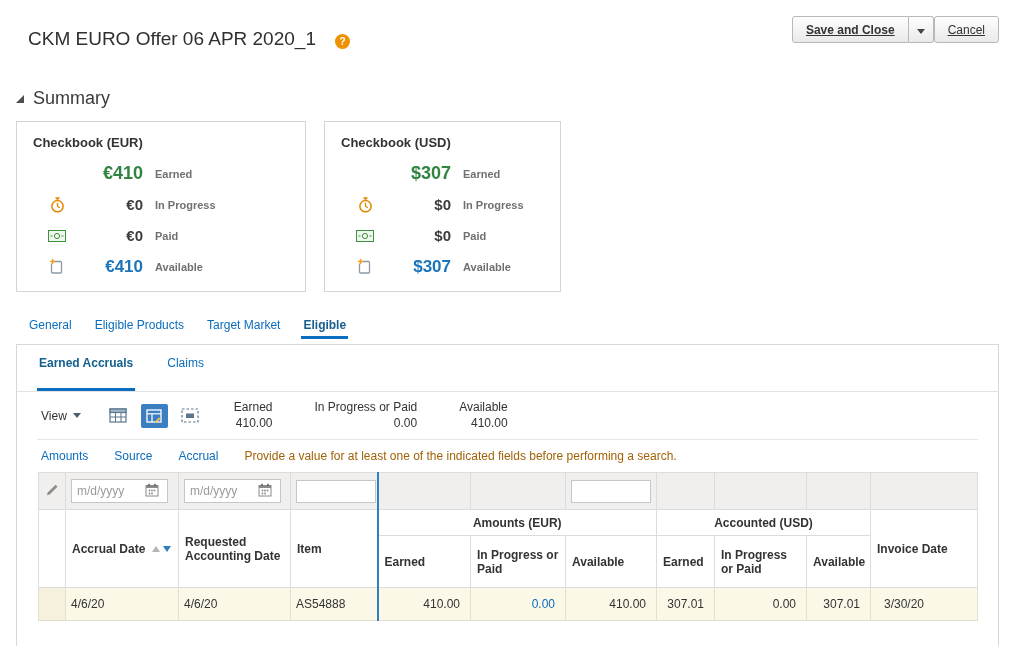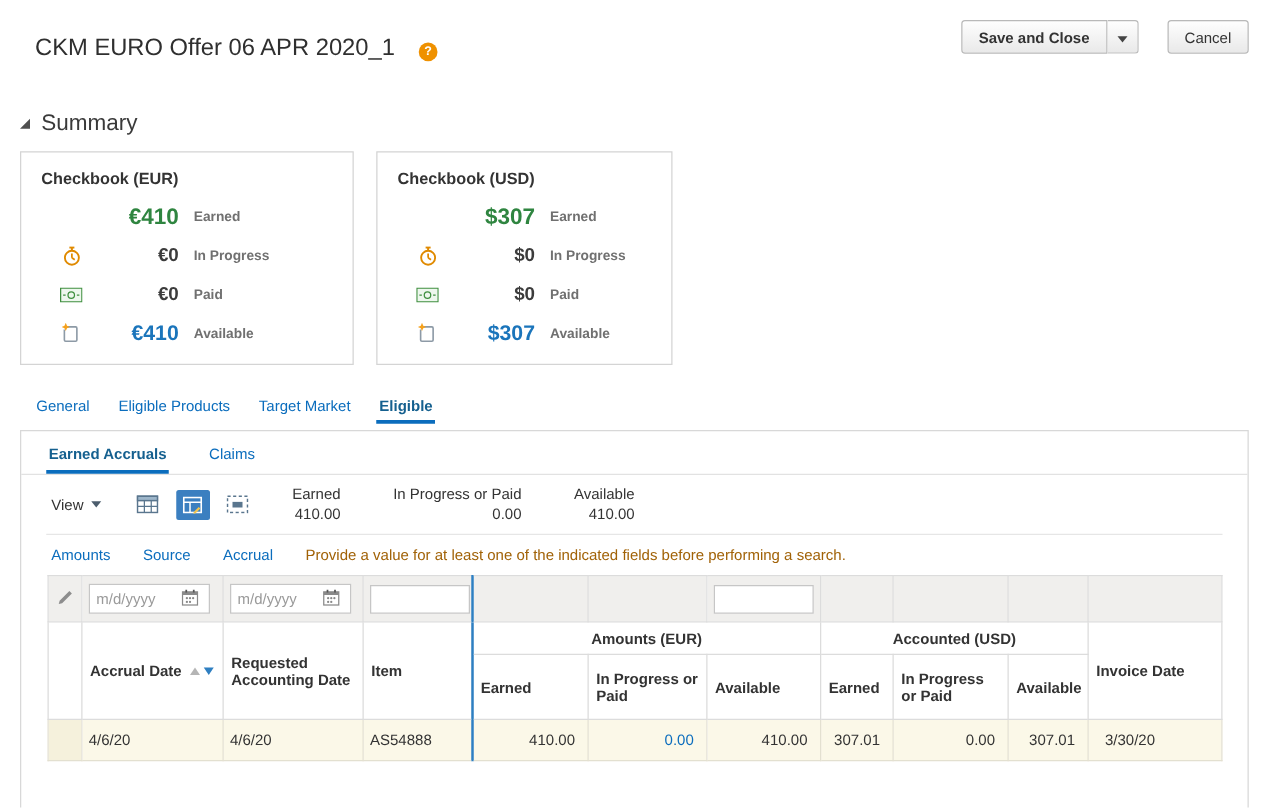--- a/index.html
+++ b/index.html
@@ -13,59 +13,59 @@
 
   
   .hdr { display:flex; justify-content:space-between; align-items:flex-start; padding:16px 16px 0 16px; }
   .title-wrap { display:flex; align-items:center; gap:7px; }
   .page-title { margin:12px; font-size:19px; font-weight:400; color:#2f2f2f; }
   .help-icon {
     width:15px; height:15px; border-radius:50%; background:#ef9100; color:#fff;
     font-size:10px; font-weight:bold; display:inline-flex; align-items:center; justify-content:center;
     margin-top:5px; cursor:default;
   }
-  .hdr-actions { display:flex; gap:23px; align-items:center; }
+  .hdr-actions { display:flex; gap:0; align-items:center;text-decoration:underline; }
   .btn {
     height:27px; padding:0 13px; font-size:12px; color:#333;
     background:linear-gradient(#fefefe,#e9e9e9); border:1px solid #b9b9b9; border-radius:3px;
     font-family:inherit;
   }
   .split { display:inline-flex; }
   .split .btn-main { border-radius:3px 0 0 3px; font-weight:bold; }
   .split .btn-caret { border-radius:0 3px 3px 0; border-left:none; padding:0 8px; }
   .caret-down { display:inline-block; width:0; height:0; border-left:4px solid transparent; border-right:4px solid transparent; border-top:5px solid #444; }
 
   
   .summary-head { display:flex; align-items:center; gap:9px; margin:26px 0 0 16px; }
   .disclosure { width:0; height:0; border-bottom:8px solid #4f4f4f; border-left:8px solid transparent; }
   .summary-title { font-size:18px; color:#3a3a3a; }
 
   .cards { display:flex; gap:18px; margin:12px 0 0 16px; }
-  .card { width:267px; height:171px; border:1px solid #d4d4d4; padding:13px 10px 0 16px; background:#fff; }
+  .card { width:290px; height:171px; border:1px solid #d4d4d4; padding:13px 10px 0 16px; background:#fff; }
   .card:nth-child(2){ width:237px; }
   .card-title { font-weight:bold; font-size:13px; color:#333; margin-bottom:8px; }
   .card-row { display:grid; grid-template-columns:48px 62px 1fr; align-items:center; height:31px;font-weight:bold; }
   .card-icon { display:flex; justify-content:center; align-items:center; }
   .amt { text-align:right; white-space:nowrap; }
   .amt-earned { font-size:18px; color:#2f8540; }
   .amt-mid { font-size:15px; color:#3c3c3c; }
   .amt-avail { font-size:17px; color:#1b75bb; }
   .amt-label { font-size:11px; color:#707070; margin-left:12px; }
 
   
   .tabs { display:flex; gap:19px; margin:24px 0 0 27px; }
   .tab { color:#0b6dbd; padding:2px 2px 7px 2px; cursor:pointer; }
   .tab.active { color:#15608f; font-weight:bold; border-bottom:3px solid #0b6dbd; padding-bottom:4px; }
 
   
   .panel { margin:5px 16px 0 16px; border:1px solid #d8d8d8; background:#fff; min-height:310px; }
 
   .subtabs { display:flex; gap:30px; padding:0 0 0 20px; border-bottom:1px solid #e2e2e2; }
   .subtab { color:#0b6dbd; padding:11px 2px 9px 2px; cursor:pointer; }
-  .subtab.active { color:#15608f; font-weight:bold; border-bottom:3px solid #0b6dbd; padding-bottom:6px; }
+  .subtab.active { color:#15608f; font-weight:bold; border-bottom:3px solid #0b6dbd; padding-bottom:18px; }
 
   .tbl-toolbar { margin:0 20px; padding:8px 0 8px 4px; border-bottom:1px solid #e6e6e6; display:flex; align-items:center; }
   .view-ctl { display:flex; align-items:center; gap:6px; color:#333; }
   .view-caret { width:0; height:0; border-left:4px solid transparent; border-right:4px solid transparent; border-top:5px solid #4c5d6d; }
   .ic-btn { width:27px; height:24px; display:flex; align-items:center; justify-content:center; border-radius:2px; margin-left:9px; }
   .ic-btn.first { margin-left:24px; }
   .ic-btn.active { background:#3b7fc0; }
   .stat { margin-left:42px; display:flex; flex-direction:column; line-height:1.25; }
   .stat.first { margin-left:30px; }
   .stat .v { text-align:right; margin-top:1px; }

